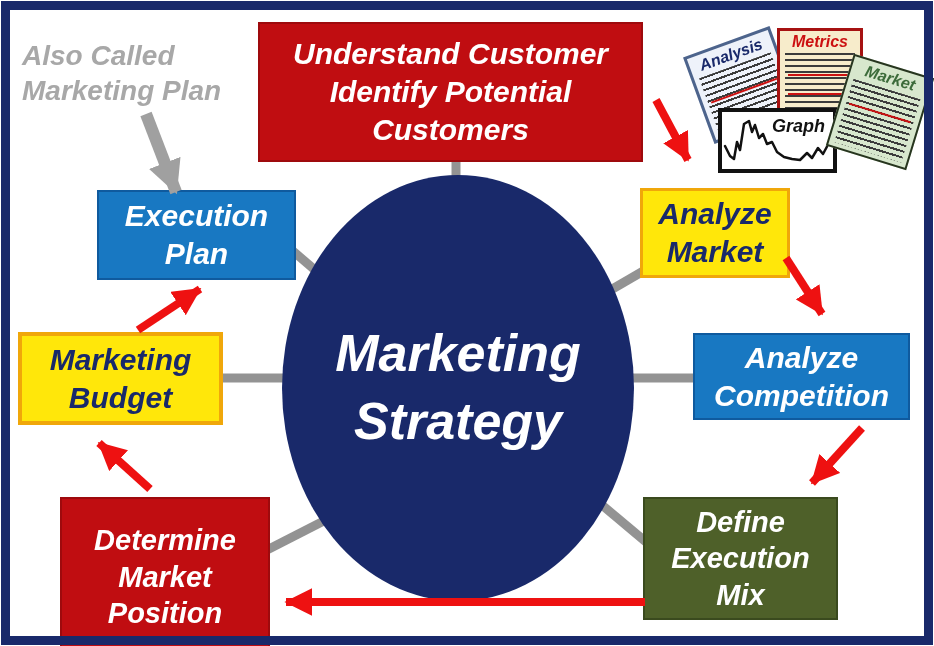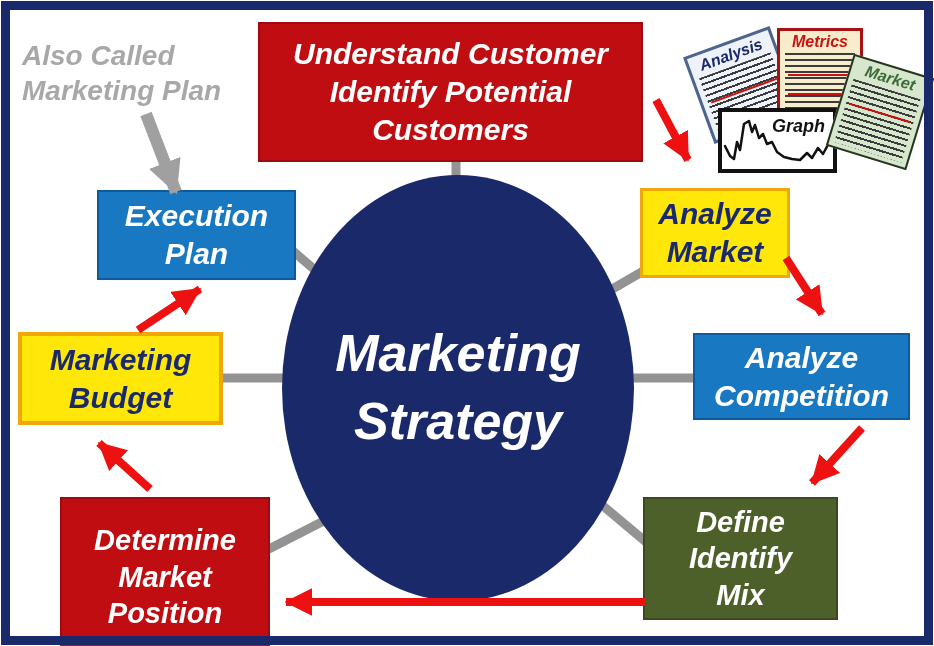--- a/index.html
+++ b/index.html
@@ -119,21 +119,21 @@
   <div class="node yellow-box" id="box-analyze-market">
     <div class="label">Analyze
 Market</div>
   </div>
   <div class="node blue-box" id="box-analyze-competition">
     <div class="label">Analyze
 Competition</div>
   </div>
   <div class="node green-box" id="box-define-mix">
     <div class="label">Define
-Identify
+Execution
 Mix</div>
   </div>
 
   <div class="card" id="card-analysis">
     <div class="card-title">Analysis</div>
     <div class="card-lines">
       <div class="red-line" style="top:44%;"></div>
     </div>
   </div>
   <div class="card" id="card-metrics">

